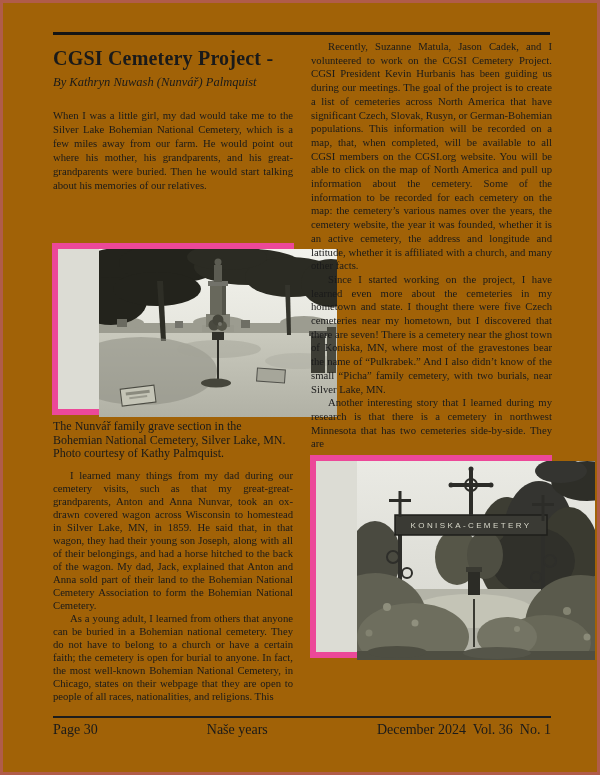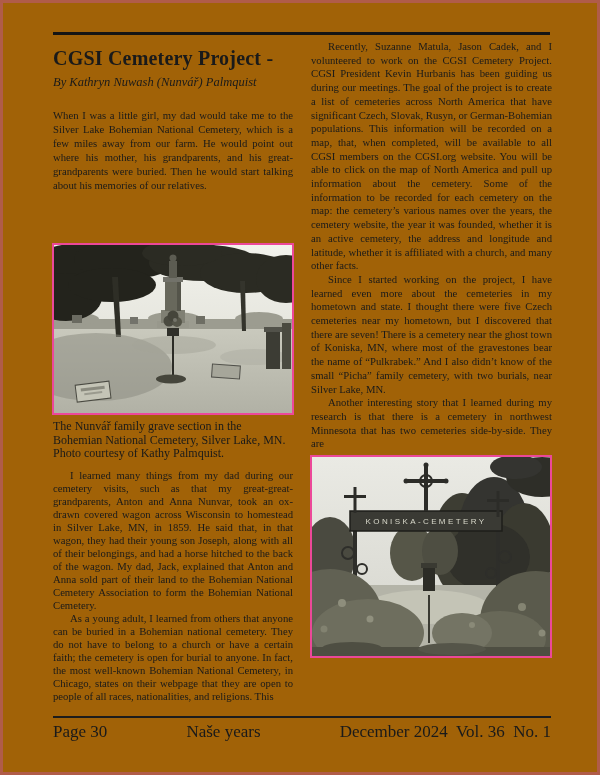--- a/index.html
+++ b/index.html
@@ -16,33 +16,33 @@
     background:#a16207;
     box-sizing:border-box;
   }
   .top-rule{position:absolute;left:50px;width:497px;top:29px;height:3px;background:#141414;}
   .col-left-top{position:absolute;left:50px;top:42px;width:240px;}
   .article-title{font-weight:bold;font-size:20px;line-height:26px;white-space:nowrap;letter-spacing:.2px;}
   .byline{font-style:italic;font-size:12.5px;margin-top:4px;}
   .body-par{font-size:10.7px;line-height:14px;text-align:justify;margin:0;}
   .first-par{margin-top:18px;}
   .indent{text-indent:17px;}
-  .photo-frame{position:absolute;border:2px solid #ec4899;background:#dcdcd4;box-sizing:border-box;}
+  .photo-frame{position:absolute;border:6px solid #ec4899;background:#dcdcd4;box-sizing:border-box;padding-left:41px;}
   #photo1{left:49px;top:240px;width:242px;height:172px;}
   #photo2{left:307px;top:452px;width:242px;height:203px;}
   .photo-frame svg{display:block;}
   .caption{position:absolute;font-size:12px;line-height:13.5px;text-align:left;}
   #caption1{left:50px;top:417px;width:240px;}
   #caption2{left:308px;top:662px;width:240px;}
   .col-left-bottom{position:absolute;left:50px;top:466px;width:240px;height:250px;overflow:hidden;}
   .col-left-bottom .body-par{line-height:13px;}
   .col-right{position:absolute;left:308px;top:37px;width:241px;height:413px;overflow:hidden;}
   .col-right .body-par{line-height:13.7px;}
   .footer-rule{position:absolute;left:50px;width:498px;top:713px;height:2px;background:#1c1c1c;}
-  .footer{position:absolute;left:50px;width:498px;top:719px;display:flex;justify-content:space-between;font-size:17px;}
+  .footer{position:absolute;left:50px;width:498px;top:719px;display:flex;justify-content:space-between;font-size:14px;}
   .footer-issue{white-space:pre;}
   .sign-text{font-family:"Liberation Sans","DejaVu Sans",sans-serif;font-size:8px;letter-spacing:2.4px;fill:#d8d8ca;}
 </style>
 </head>
 <body>
 
 <div class="page">
 
   <div class="top-rule"></div>
 

